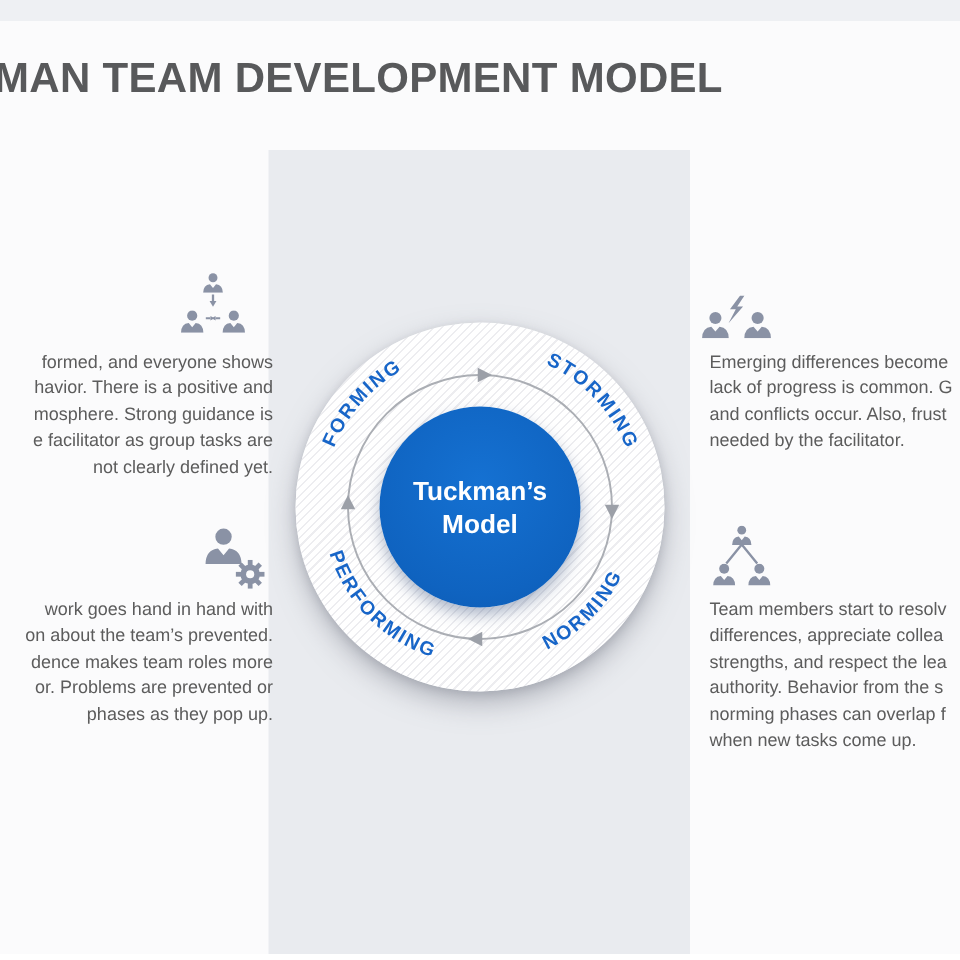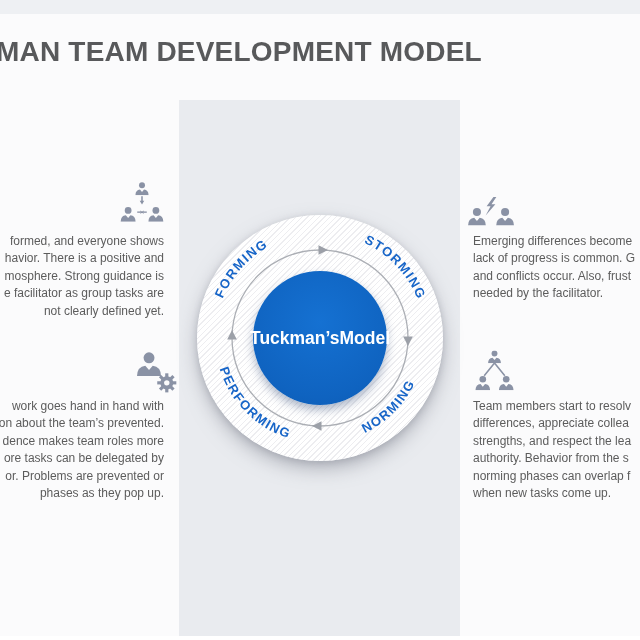--- a/index.html
+++ b/index.html
@@ -17,26 +17,26 @@
     position:absolute;left:197px;top:215px;width:246px;height:246px;border-radius:50%;
     background:repeating-linear-gradient(135deg,#ffffff 0 3px,#ededf0 3px 4px);
     box-shadow:0 8px 18px rgba(125,130,142,.5),0 2px 6px rgba(125,130,142,.3);
   }
   .ring-svg{position:absolute;left:195px;top:213px;}
   .stage-label{font-size:13px;font-weight:700;letter-spacing:1.4px;fill:#1765c8;}
   .blue-circle{
     position:absolute;left:253px;top:271px;width:134px;height:134px;border-radius:50%;
     background:radial-gradient(circle at 50% 38%,#1571d2,#0f63c0 70%,#0c5ab2);
     box-shadow:0 5px 10px rgba(50,75,120,.4);
-    display:flex;flex-direction:row;align-items:center;justify-content:center;
+    display:flex;flex-direction:column;align-items:center;justify-content:center;
     color:#ffffff;font-weight:700;font-size:17.5px;line-height:22px;text-align:center;
   }
   .desc{position:absolute;font-size:12px;line-height:17.4px;color:#5c5c5c;}
   .desc div{white-space:nowrap;}
-  .desc-left{right:476px;text-align:right;margin-left:36px;}
+  .desc-left{right:458px;text-align:right;margin-left:36px;}
   .desc-right{left:473px;text-align:left;}
   .desc-forming,.desc-storming{top:233px;}
   .desc-performing,.desc-norming{top:398px;}
   .icon{position:absolute;color:#8a92a5;}
   .icon .fill{fill:currentColor;}
   .icon .stroke{stroke:currentColor;fill:none;}
   .icon use{fill:currentColor;}
   .icon-forming{left:119px;top:182px;}
   .icon-storming{left:467px;top:197px;}
   .icon-performing{left:134px;top:352px;}
@@ -148,21 +148,20 @@
     <div>Emerging differences become</div>
     <div>lack of progress is common. G</div>
     <div>and conflicts occur. Also, frust</div>
     <div>needed by the facilitator.</div>
   </div>
 
   <div class="desc desc-left desc-performing">
     <div>work goes hand in hand with</div>
     <div>on about the team’s prevented.</div>
     <div>dence makes team roles more</div>
-    <div>ore tasks can be delegated by</div>
     <div>or. Problems are prevented or</div>
     <div>phases as they pop up.</div>
   </div>
 
   <div class="desc desc-right desc-norming">
     <div>Team members start to resolv</div>
     <div>differences, appreciate collea</div>
     <div>strengths, and respect the lea</div>
     <div>authority. Behavior from the s</div>
     <div>norming phases can overlap f</div>

